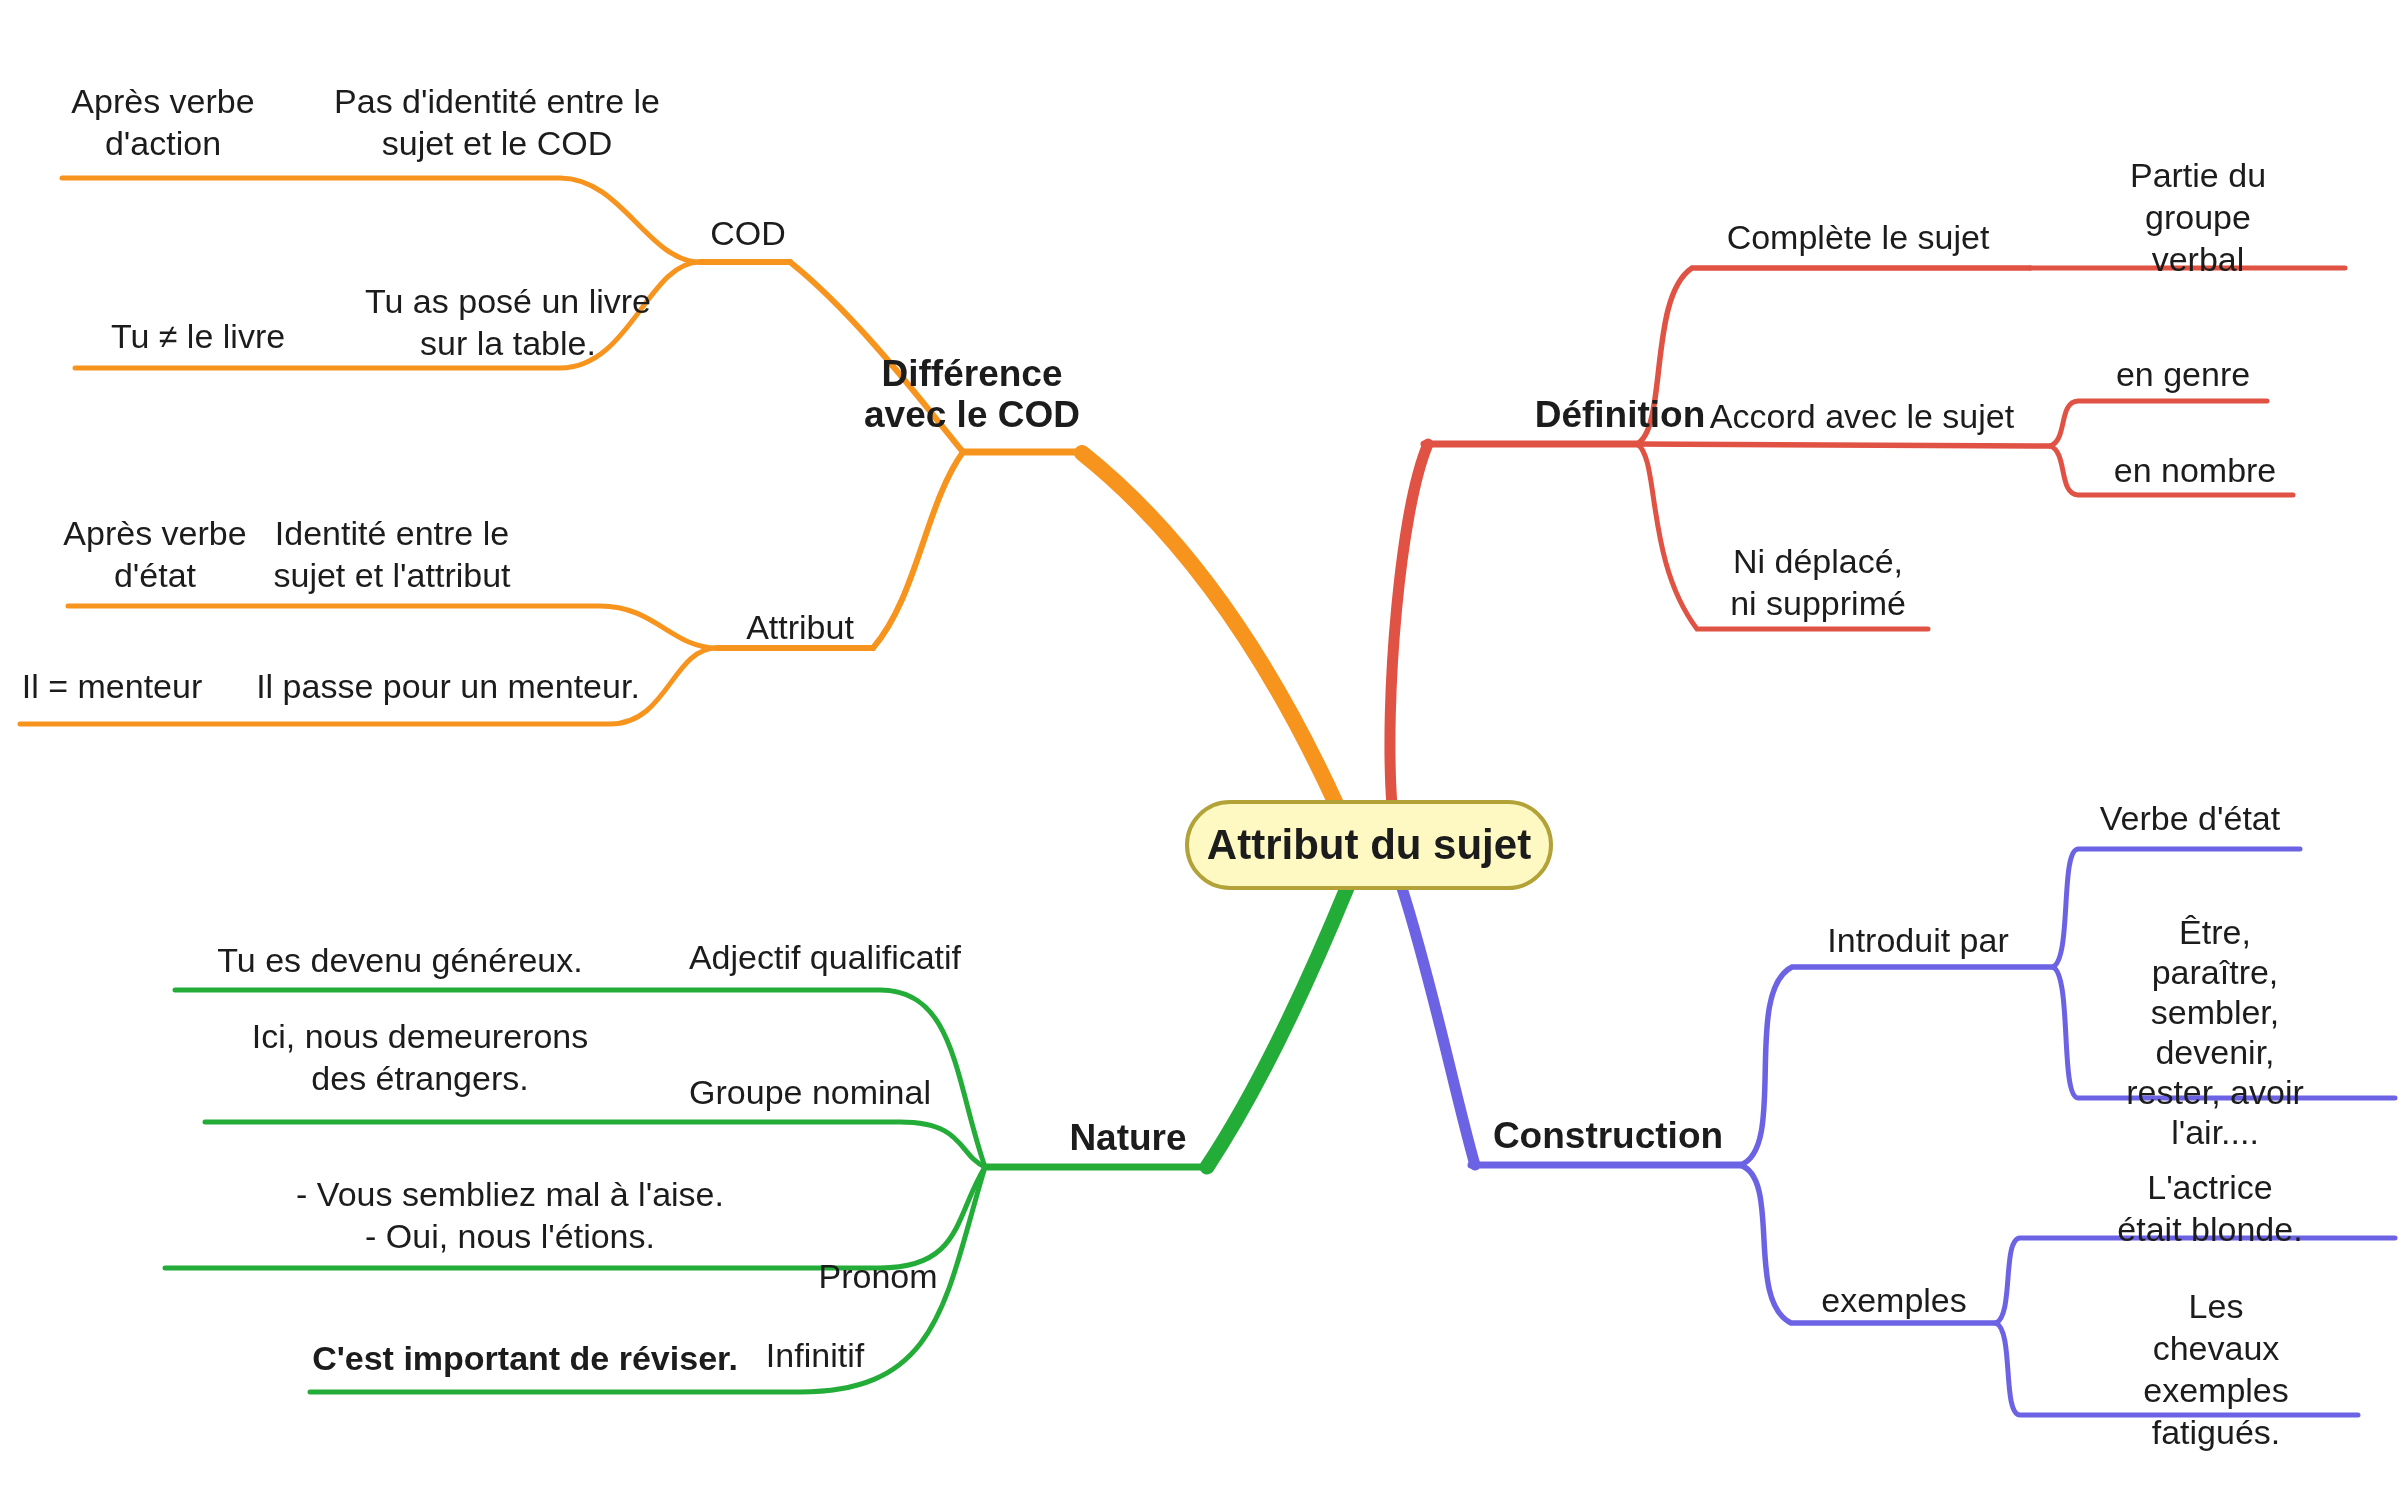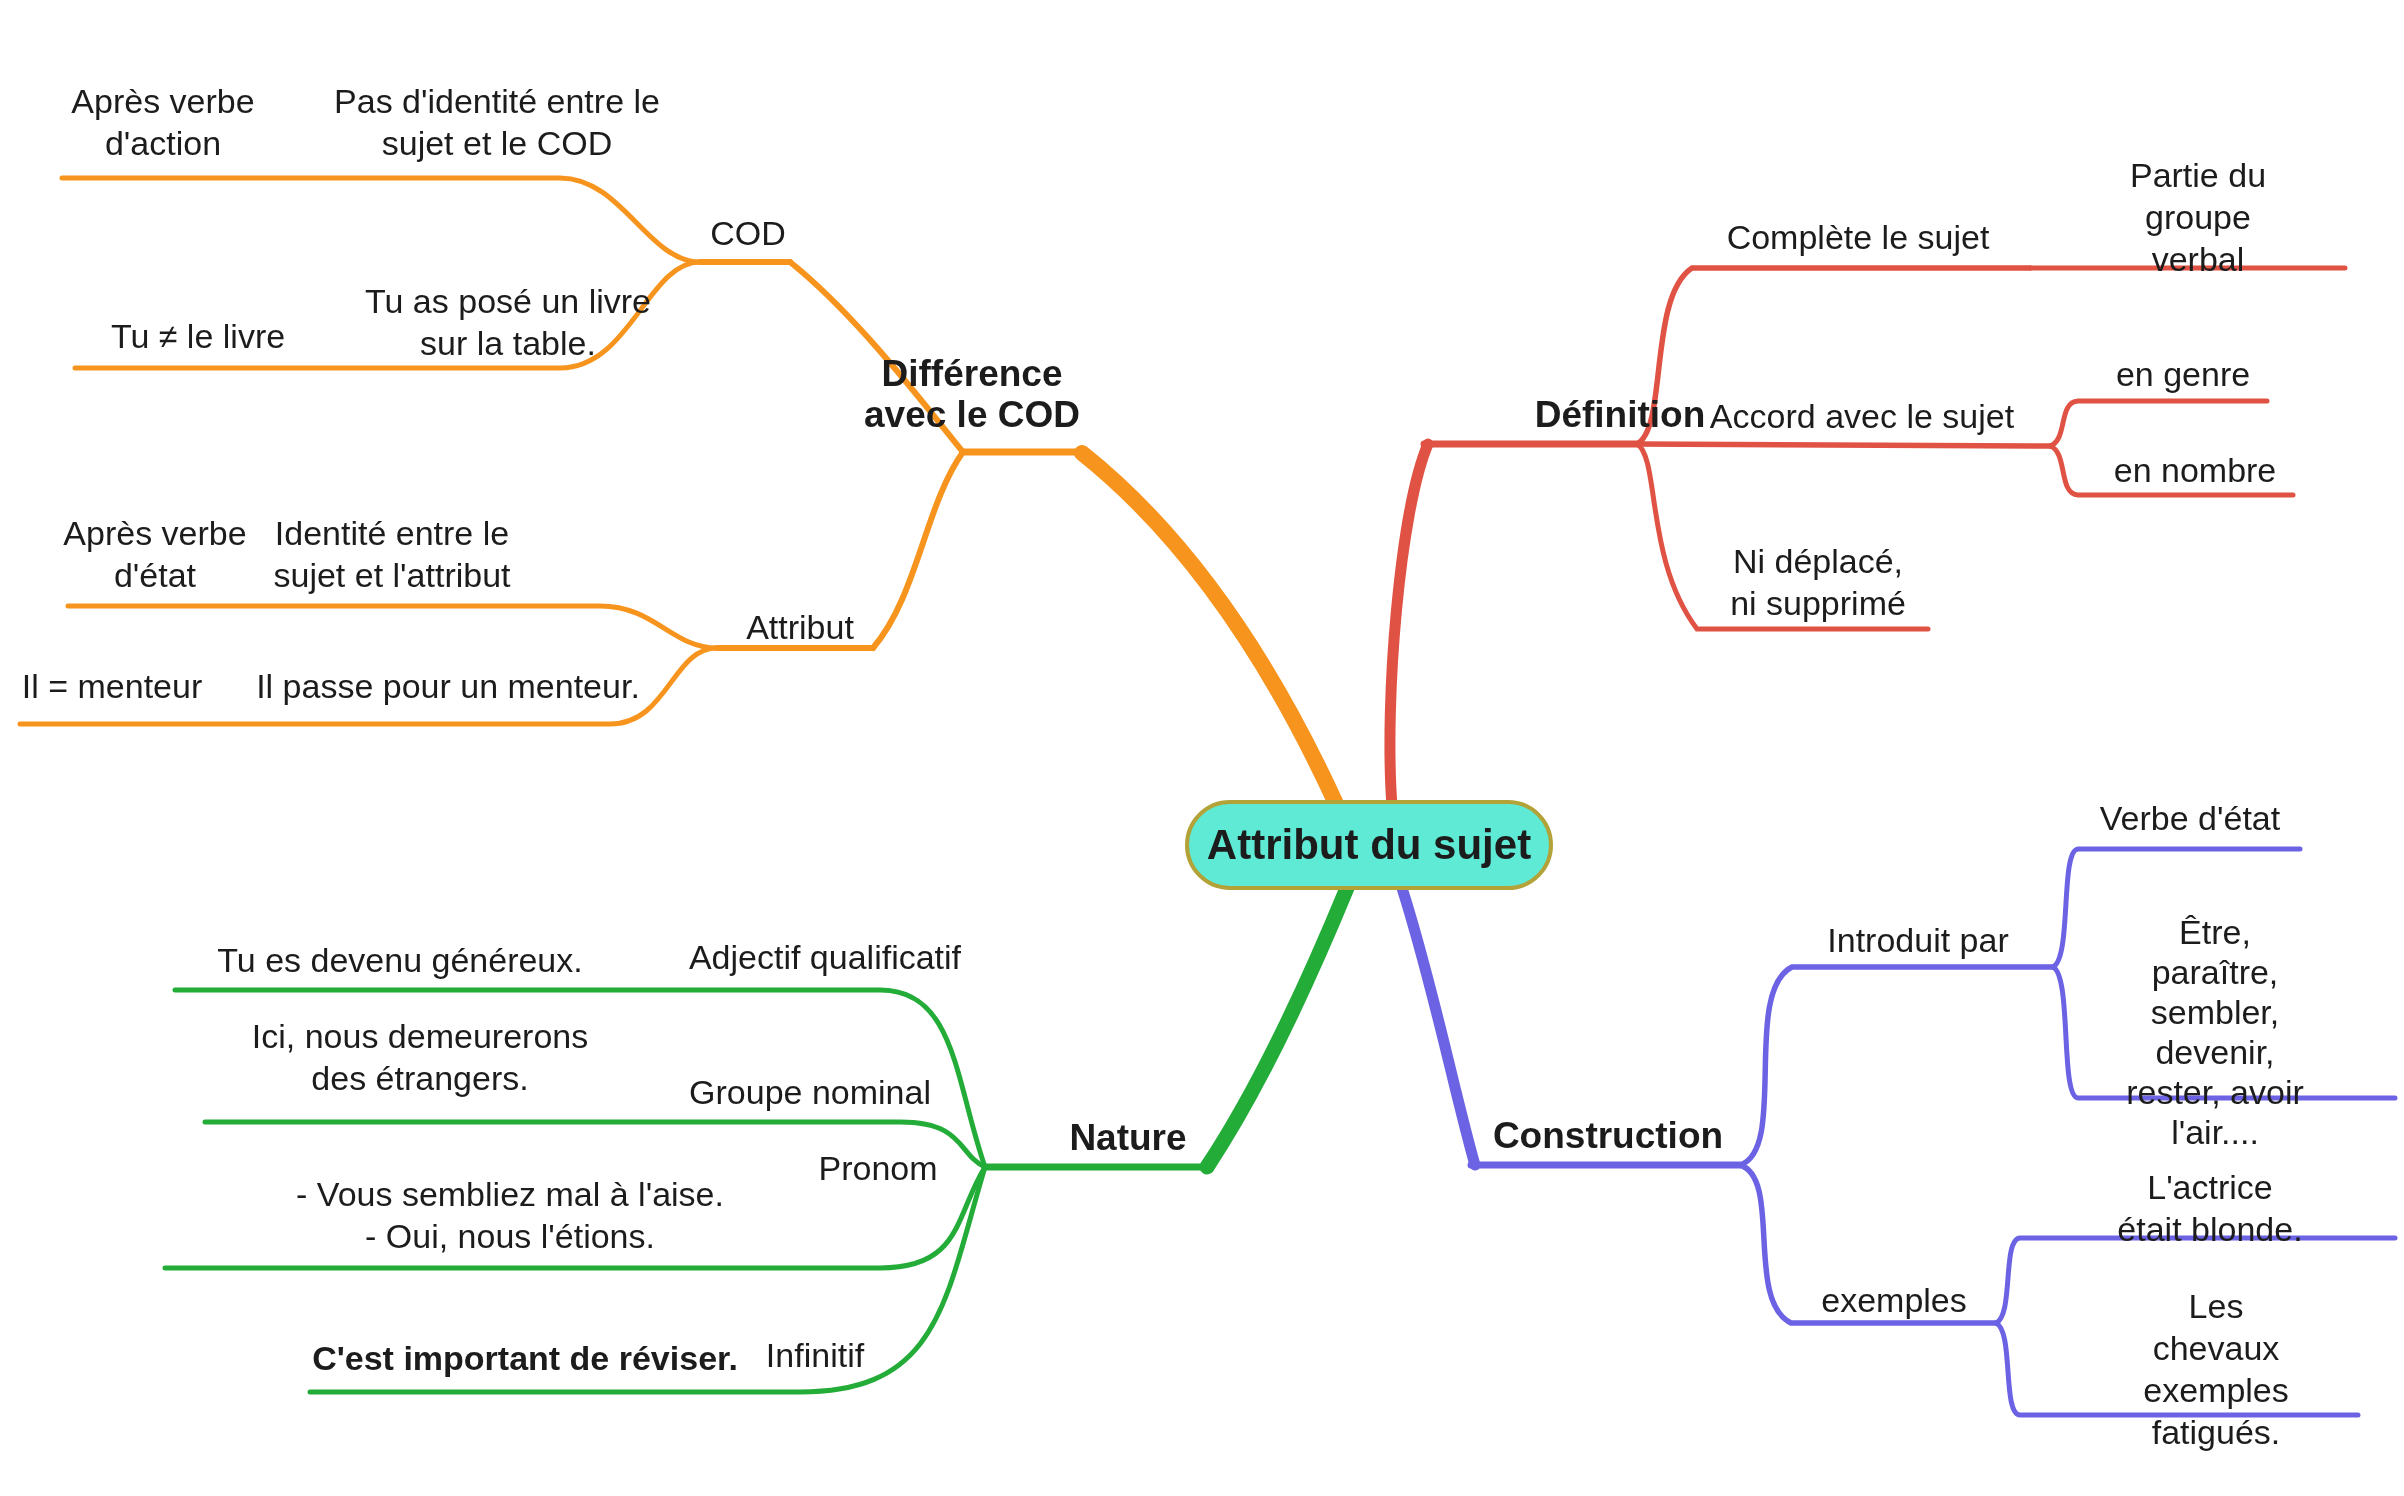--- a/index.html
+++ b/index.html
@@ -80,21 +80,21 @@
       <path stroke-width="7" d="M 1471 1165 L 1740 1165"></path>
       <path stroke-width="5.5" d="M 1740 1165 C 1788 1150, 1742 992, 1792 967 L 2053 967"></path>
       <path stroke-width="5" d="M 2053 967 C 2072 958, 2060 850, 2078 849 L 2300 849"></path>
       <path stroke-width="5" d="M 2053 967 C 2072 976, 2060 1097, 2078 1098 L 2395 1098"></path>
       <path stroke-width="5.5" d="M 1740 1165 C 1782 1178, 1745 1300, 1791 1323 L 1996 1323"></path>
       <path stroke-width="5" d="M 1996 1323 C 2014 1315, 2002 1239, 2020 1238 L 2395 1238"></path>
       <path stroke-width="5" d="M 1996 1323 C 2014 1331, 2002 1414, 2020 1415 L 2358 1415"></path>
     </g>
   </svg>
 
-  <div id="center-topic" style="background: #5eead4; border-color: rgb(178, 162, 56); color: rgb(28, 28, 28);">Attribut du sujet</div>
+  <div id="center-topic" style="background: #fef9c3; border-color: rgb(178, 162, 56); color: rgb(28, 28, 28);">Attribut du sujet</div>
 
   <div class="lbl bold" style="left:972px;top:394px;">Différence
 avec le COD</div>
   <div class="lbl" style="left:748px;top:233px;">COD</div>
   <div class="lbl" style="left:163px;top:122px;">Après verbe
 d'action</div>
   <div class="lbl" style="left:497px;top:122px;">Pas d'identité entre le
 sujet et le COD</div>
   <div class="lbl" style="left:198px;top:336px;">Tu ≠ le livre</div>
   <div class="lbl" style="left:508px;top:314px;margin-top:8px;">Tu as posé un livre
@@ -118,21 +118,21 @@
 ni supprimé</div>
 
   <div class="lbl bold" style="left:1128px;top:1137px;">Nature</div>
   <div class="lbl" style="left:400px;top:960px;">Tu es devenu généreux.</div>
   <div class="lbl" style="left:825px;top:957px;">Adjectif qualificatif</div>
   <div class="lbl" style="left:420px;top:1057px;">Ici, nous demeurerons
 des étrangers.</div>
   <div class="lbl" style="left:810px;top:1092px;">Groupe nominal</div>
   <div class="lbl" style="left:510px;top:1215px;">- Vous sembliez mal à l'aise.
 - Oui, nous l'étions.</div>
-  <div class="lbl" style="left:878px;top:1168px;">Pronom</div>
+  <div class="lbl" style="left:878px;top:1276px;">Pronom</div>
   <div class="lbl" style="left:525px;top:1358px;font-weight:bold;">C'est important de réviser.</div>
   <div class="lbl" style="left:815px;top:1355px;">Infinitif</div>
 
   <div class="lbl bold" style="left:1608px;top:1135px;">Construction</div>
   <div class="lbl" style="left:1918px;top:940px;">Introduit par</div>
   <div class="lbl" style="left:2190px;top:818px;">Verbe d'état</div>
   <div class="lbl tight" style="left:2215px;top:1032px;">Être, paraître,
 sembler, devenir,
 rester, avoir l'air....</div>
   <div class="lbl" style="left:1894px;top:1300px;">exemples</div>

